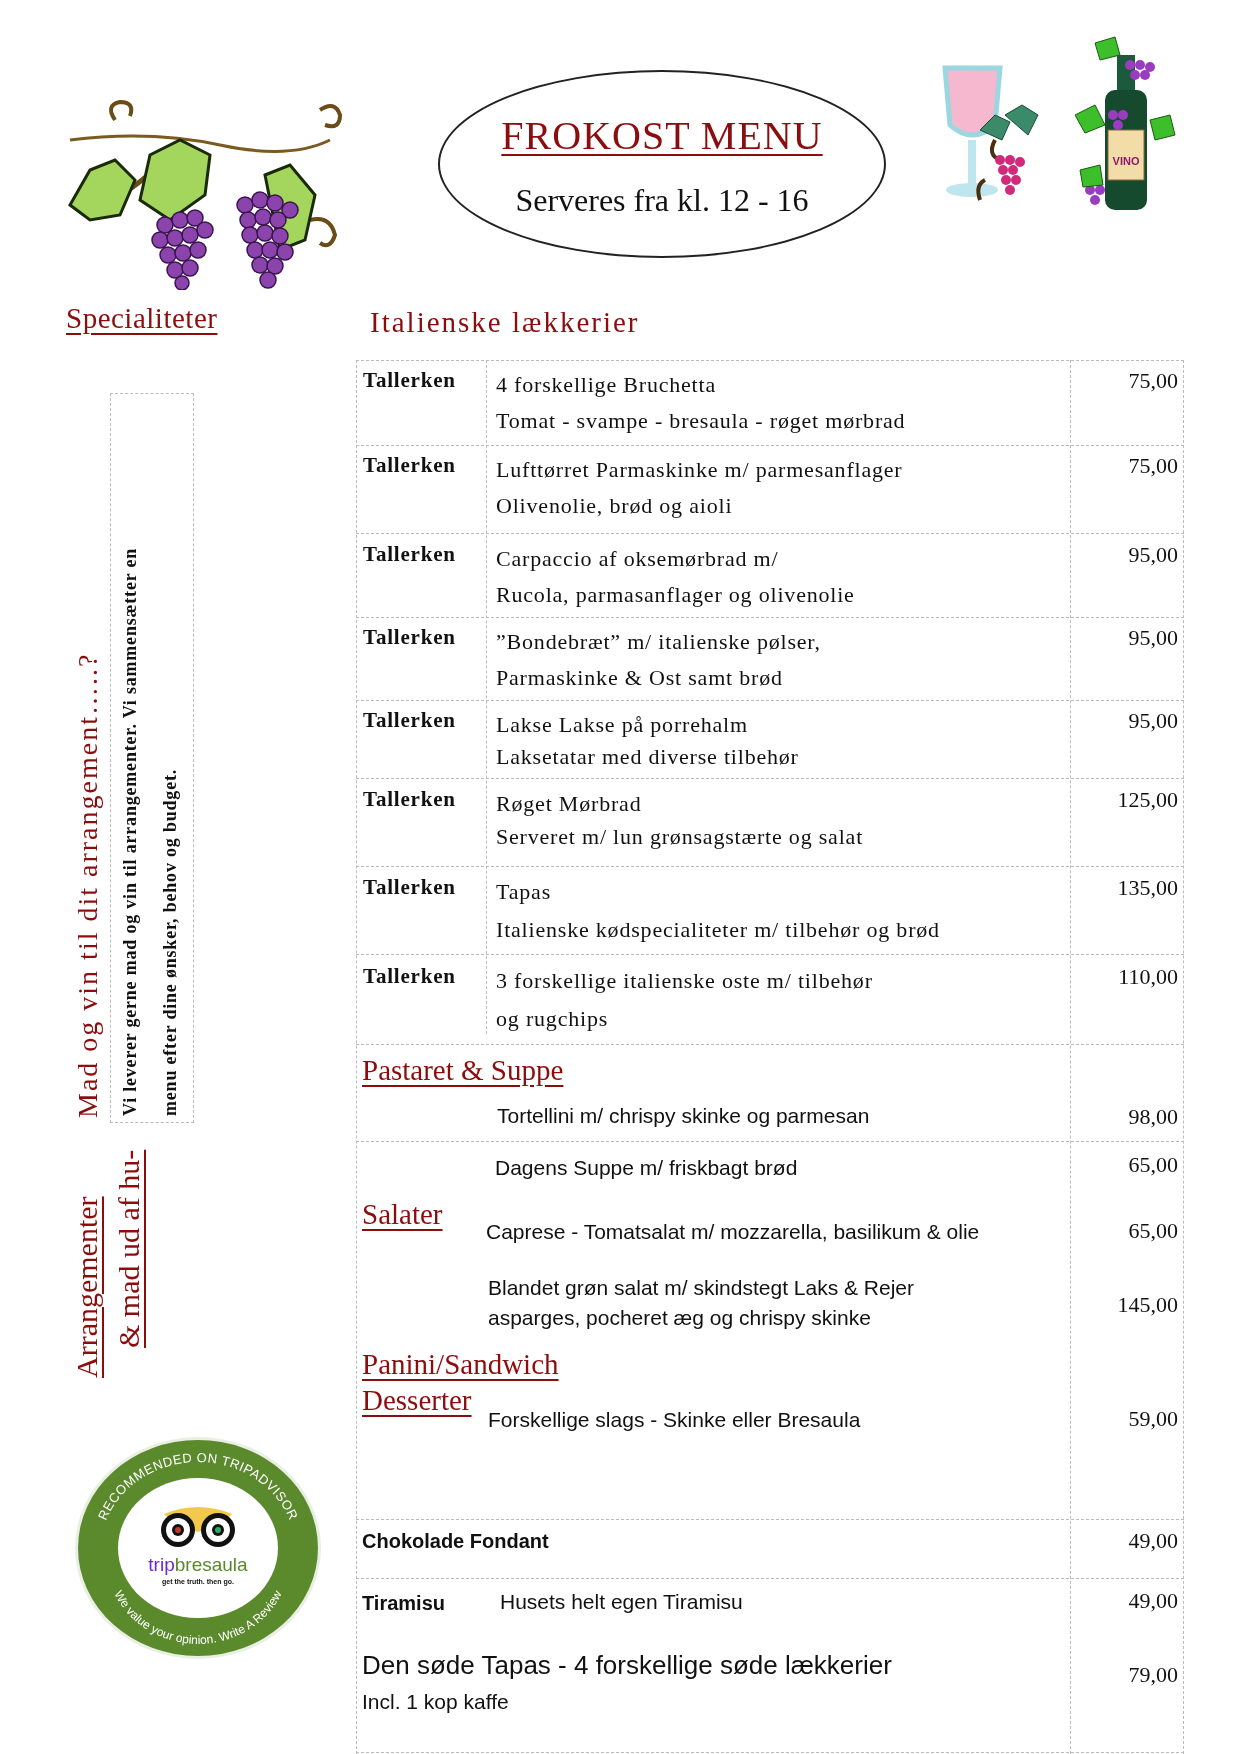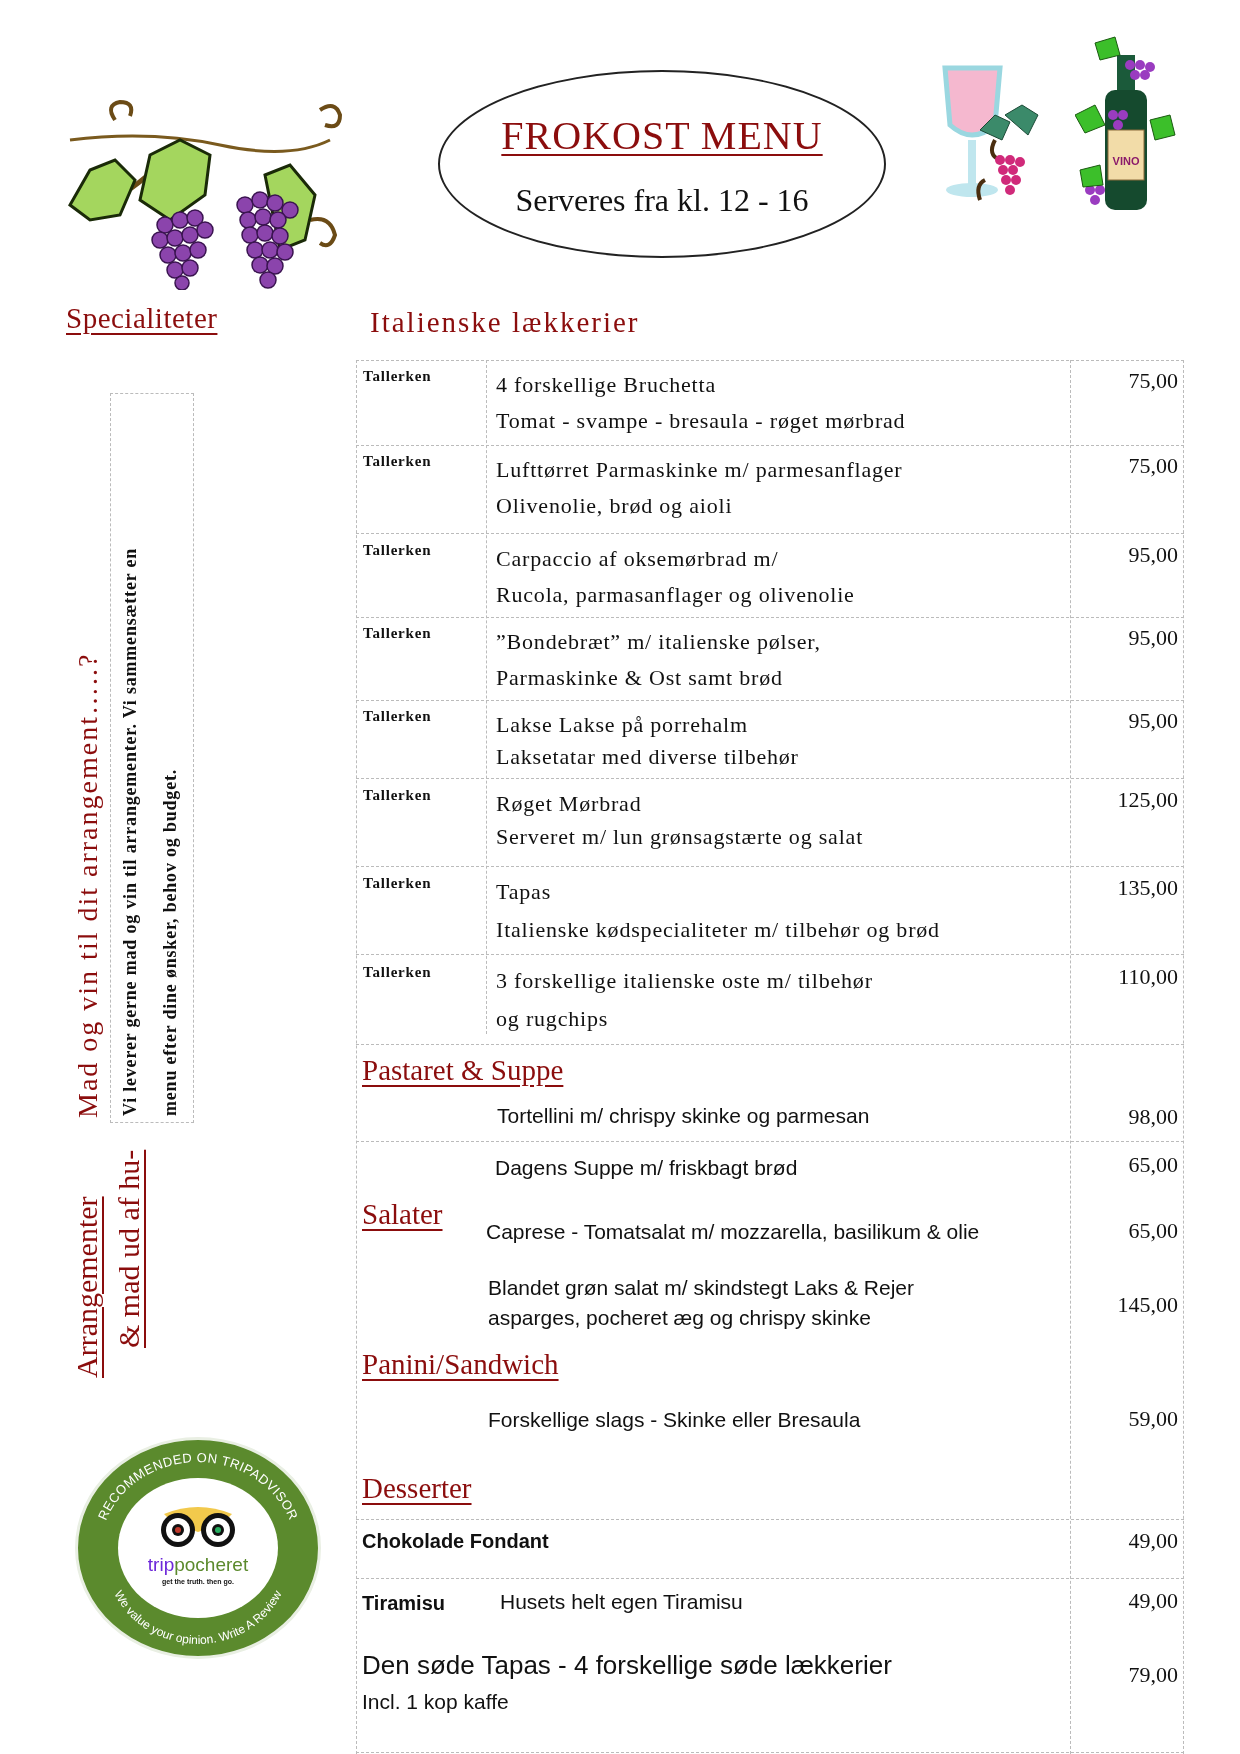--- a/index.html
+++ b/index.html
@@ -30,21 +30,21 @@
   .ta-ring-text { position: absolute; left: 0; top: 0; width: 240px; height: 216px; }
   .owl { position: absolute; left: 38px; top: 26px; width: 84px; height: 46px; }
   .ta-word { position: absolute; left: 18px; top: 76px; width: 124px; text-align: center; font-family: "Liberation Sans", sans-serif; font-size: 19px; }
   .ta-tag { position: absolute; left: 18px; top: 100px; width: 124px; text-align: center; font-family: "Liberation Sans", sans-serif; font-size: 7px; font-weight: bold; }
 
   
   .sec-it { left: 362px; top: 306px; font-family: "Liberation Serif", serif; font-size: 29px; letter-spacing: 2px; margin-left: 8px; }
   .grid-outer { left: 356px; top: 360px; width: 828px; height: 1394px; border-left: 1px dashed #bbb; border-right: 1px dashed #bbb; box-sizing: border-box; }
   .vline { position: absolute; top: 360px; border-left: 1px dashed #bbb; }
   .hline { position: absolute; left: 356px; width: 828px; border-top: 1px dashed #bbb; }
-  .cat { position: absolute; left: 363px; font-family: "Liberation Serif", serif; font-weight: bold; font-size: 15px; letter-spacing: 0.8px; }
+  .cat { position: absolute; left: 363px; font-family: "Liberation Serif", serif; font-weight: bold; font-size: 21px; letter-spacing: 0.8px; }
   .d1, .d2 { position: absolute; left: 496px; font-family: "Liberation Serif", serif; font-size: 22px; letter-spacing: 0.8px; white-space: nowrap; }
   .price { position: absolute; right: 62px; font-family: "Liberation Serif", serif; font-size: 22px; text-align: right; }
   .sub-h { position: absolute; left: 362px; font-family: Liberation Serif, serif; font-size: 29px; }
   .plain { position: absolute; font-family: Liberation Sans, sans-serif; font-size: 21px; white-space: nowrap; }
 </style>
 </head>
 <body>
 
 <svg class="abs" style="left:60px;top:100px" width="290" height="190" viewBox="0 0 290 190">
   <path d="M10 40 Q90 30 160 45 T270 40" stroke="#7a5a1e" stroke-width="3" fill="none"></path>
@@ -158,21 +158,21 @@
       <path d="M8 10 Q42 -4 76 10 L66 20 L42 28 L18 20 Z" fill="#f2c94c"></path>
       <circle cx="22" cy="26" r="17" fill="#111"></circle>
         <circle cx="22" cy="26" r="12" fill="#fff"></circle>
         <circle cx="22" cy="26" r="6" fill="#111"></circle>
         <circle cx="22" cy="26" r="3" fill="#c0392b"></circle>
       <circle cx="62" cy="26" r="17" fill="#111"></circle>
         <circle cx="62" cy="26" r="12" fill="#fff"></circle>
         <circle cx="62" cy="26" r="6" fill="#111"></circle>
         <circle cx="62" cy="26" r="3" fill="#27ae60"></circle>
     </svg>
-    <div class="ta-word"><span style="color:#6d28d9">trip</span><span style="color:#5b8a2d">pocheret</span></div>
+    <div class="ta-word"><span style="color:#6d28d9">trip</span><span style="color:#5b8a2d">bresaula</span></div>
     <div class="ta-tag">get the truth. then go.</div>
   </div>
 </div>
 
 <div class="abs sec-it red">Italienske lækkerier</div>
 
 <div class="abs grid-outer"></div>
 <div class="vline" style="left:486px;height:674px"></div>
 <div class="vline" style="left:1070px;height:1394px"></div>
 <div class="hline" style="top:360px"></div>
@@ -258,21 +258,21 @@
   <div class="plain" style="left:488px;top:1306px">asparges, pocheret æg og chrispy skinke</div>
   <div class="price" style="top:1292px">145,00</div>
 </div>
 
 <div class="sub-h red ul" style="top:1348px">Panini/Sandwich</div>
 <div>
   <div class="plain" style="left:488px;top:1408px">Forskellige slags -  Skinke eller Bresaula</div>
   <div class="price" style="top:1406px">59,00</div>
 </div>
 
-<div class="sub-h red ul" style="top:1472px">Desserter</div>
+<div class="sub-h red ul" style="top:1384px">Desserter</div>
 <div>
   <div class="plain" style="left:362px;top:1530px;font-weight:bold;font-size:20px">Chokolade Fondant</div>
   <div class="price" style="top:1528px">49,00</div>
 </div>
 <div>
   <div class="plain" style="left:362px;top:1592px;font-weight:bold;font-size:20px">Tiramisu</div>
   <div class="plain" style="left:500px;top:1590px">Husets helt egen Tiramisu</div>
   <div class="price" style="top:1588px">49,00</div>
 </div>
 <div>

